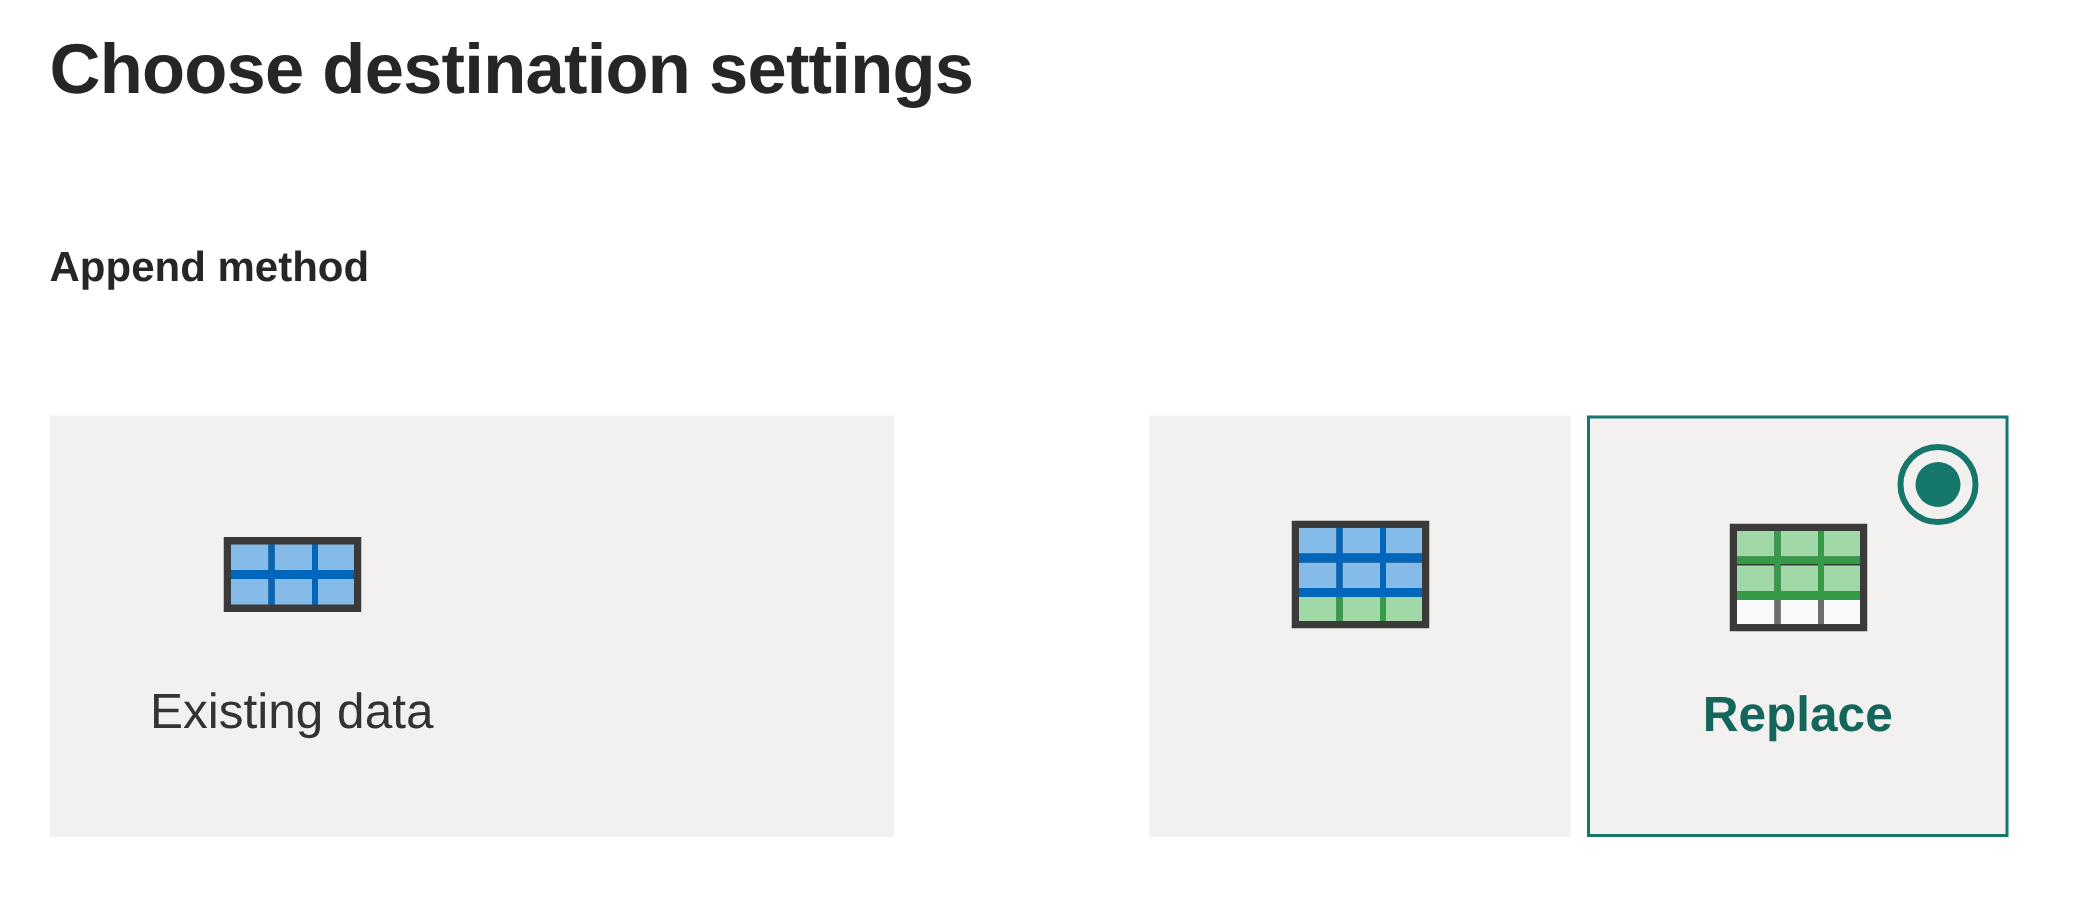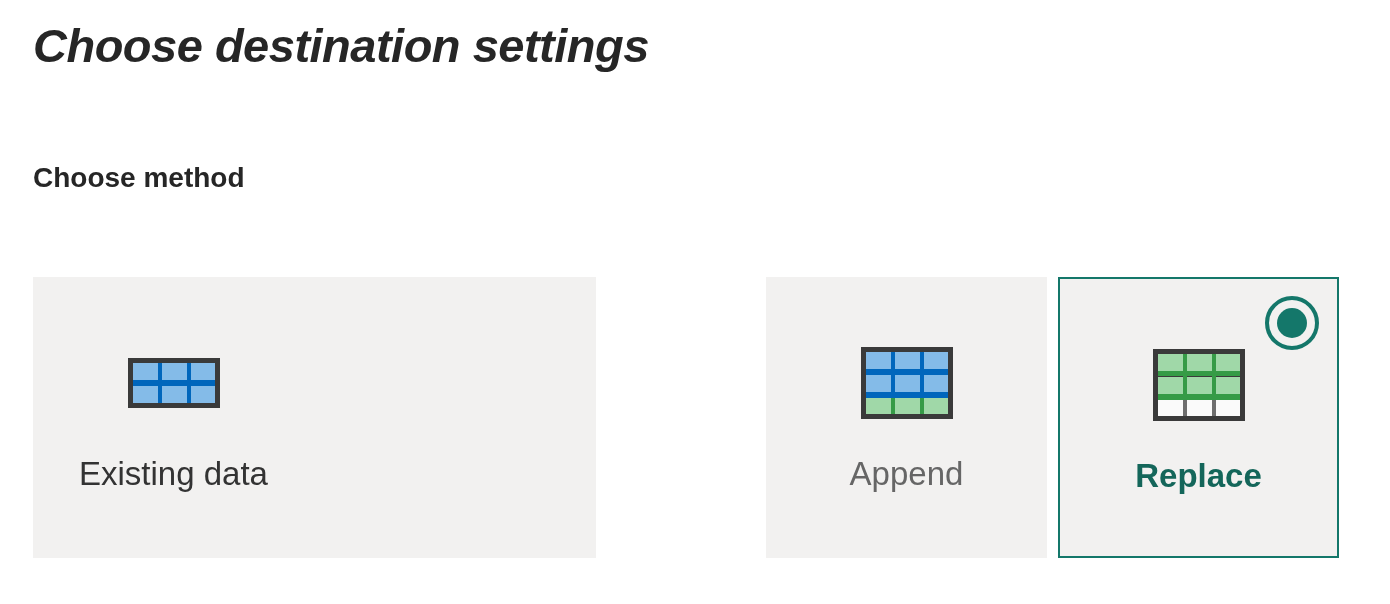--- a/index.html
+++ b/index.html
@@ -20,21 +20,20 @@
   
   #page-title {
     position: absolute;
     left: 33px;
     top: 18px;
     font-size: 47px;
     font-weight: bold;
     color: #262626;
     letter-spacing: -0.5px;
     white-space: nowrap;
-    font-style: italic;
   }
   #section-title {
     position: absolute;
     left: 33px;
     top: 162px;
     font-size: 28px;
     font-weight: bold;
     color: #262626;
     white-space: nowrap;
   }
@@ -58,20 +57,21 @@
   .card.source   { left: 33px;   width: 563px; }
   .card.append   { left: 766px;  width: 281px; }
   .card.replace  { left: 1058px; width: 281px; border: 2px solid #14776A; }
 
   
   .source-slot {
     position: absolute;
     top: 0;
     width: 281px;
     height: 289px;
+    padding-left: 42px;
   }
   .source-slot.a { left: 0px; }
   .source-slot.b { left: 281px; }
 
   .icon-wrap {
     position: absolute;
     left: 0;
     width: 100%;
     top: 64px;
     height: 84px;
@@ -104,21 +104,21 @@
     top: 16px;
     width: 56px;
     height: 56px;
   }
 </style>
 </head>
 <body>
 
 <div id="page-title">Choose destination settings</div>
 
-<div id="section-title">Choose method</div>
+<div id="section-title">Append method</div>
 
 <div id="options-row">
 
   <div class="card source">
 
     <div class="source-slot a">
       <div class="icon-wrap">
         <svg class="gridicon" width="92" height="50" viewBox="0 0 92 50" aria-hidden="true">
           <rect x="0" y="0" width="92" height="50" fill="#3A3A3A"></rect>
           <g fill="#84BBE8">
@@ -164,21 +164,20 @@
           <rect x="59" y="5" width="4" height="40"></rect>
           <rect x="5" y="22" width="82" height="6"></rect>
           <rect x="5" y="45" width="82" height="6"></rect>
         </g>
         <g fill="#359B46">
           <rect x="30" y="51" width="4" height="16"></rect>
           <rect x="59" y="51" width="4" height="16"></rect>
         </g>
       </svg>
     </div>
-    <div class="card-label muted">Append</div>
   </div>
 
   <div class="card replace">
 
     <div id="replace-radio">
       <svg width="56" height="56" viewBox="0 0 56 56" aria-hidden="true">
         <circle cx="28" cy="28" r="25" fill="none" stroke="#14776A" stroke-width="4"></circle>
         <circle cx="28" cy="28" r="15" fill="#14776A"></circle>
       </svg>
     </div>

